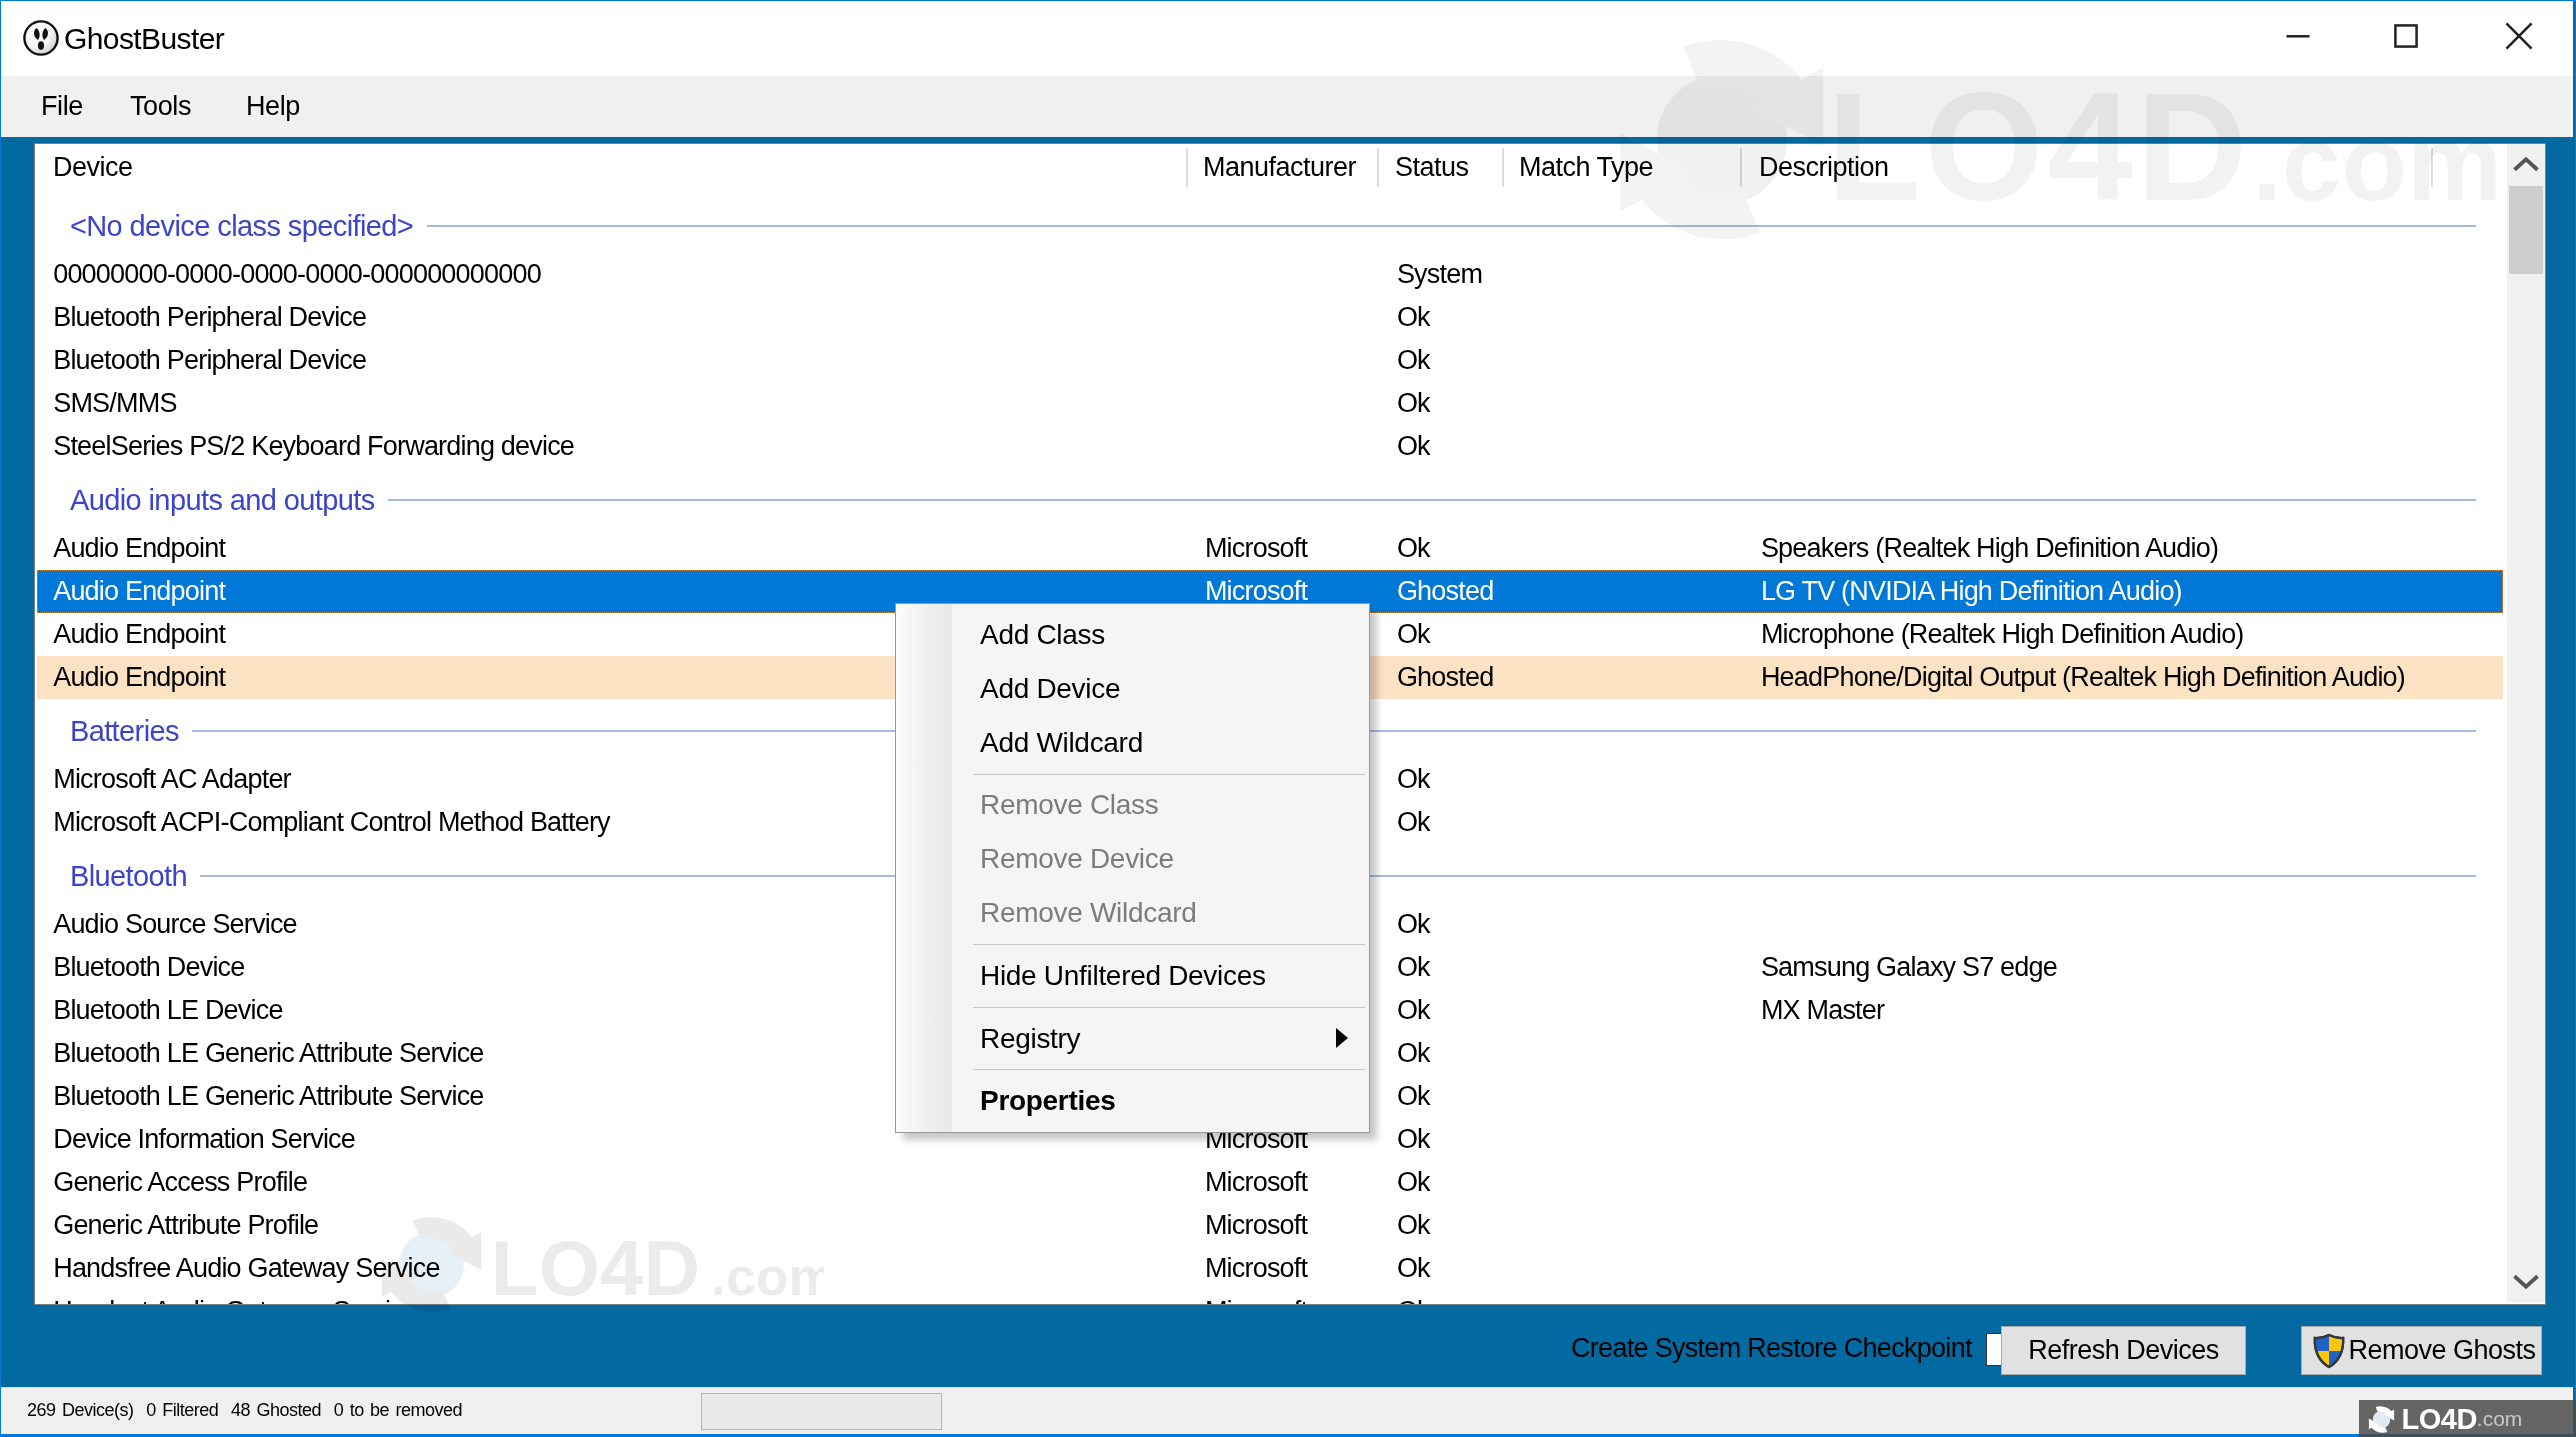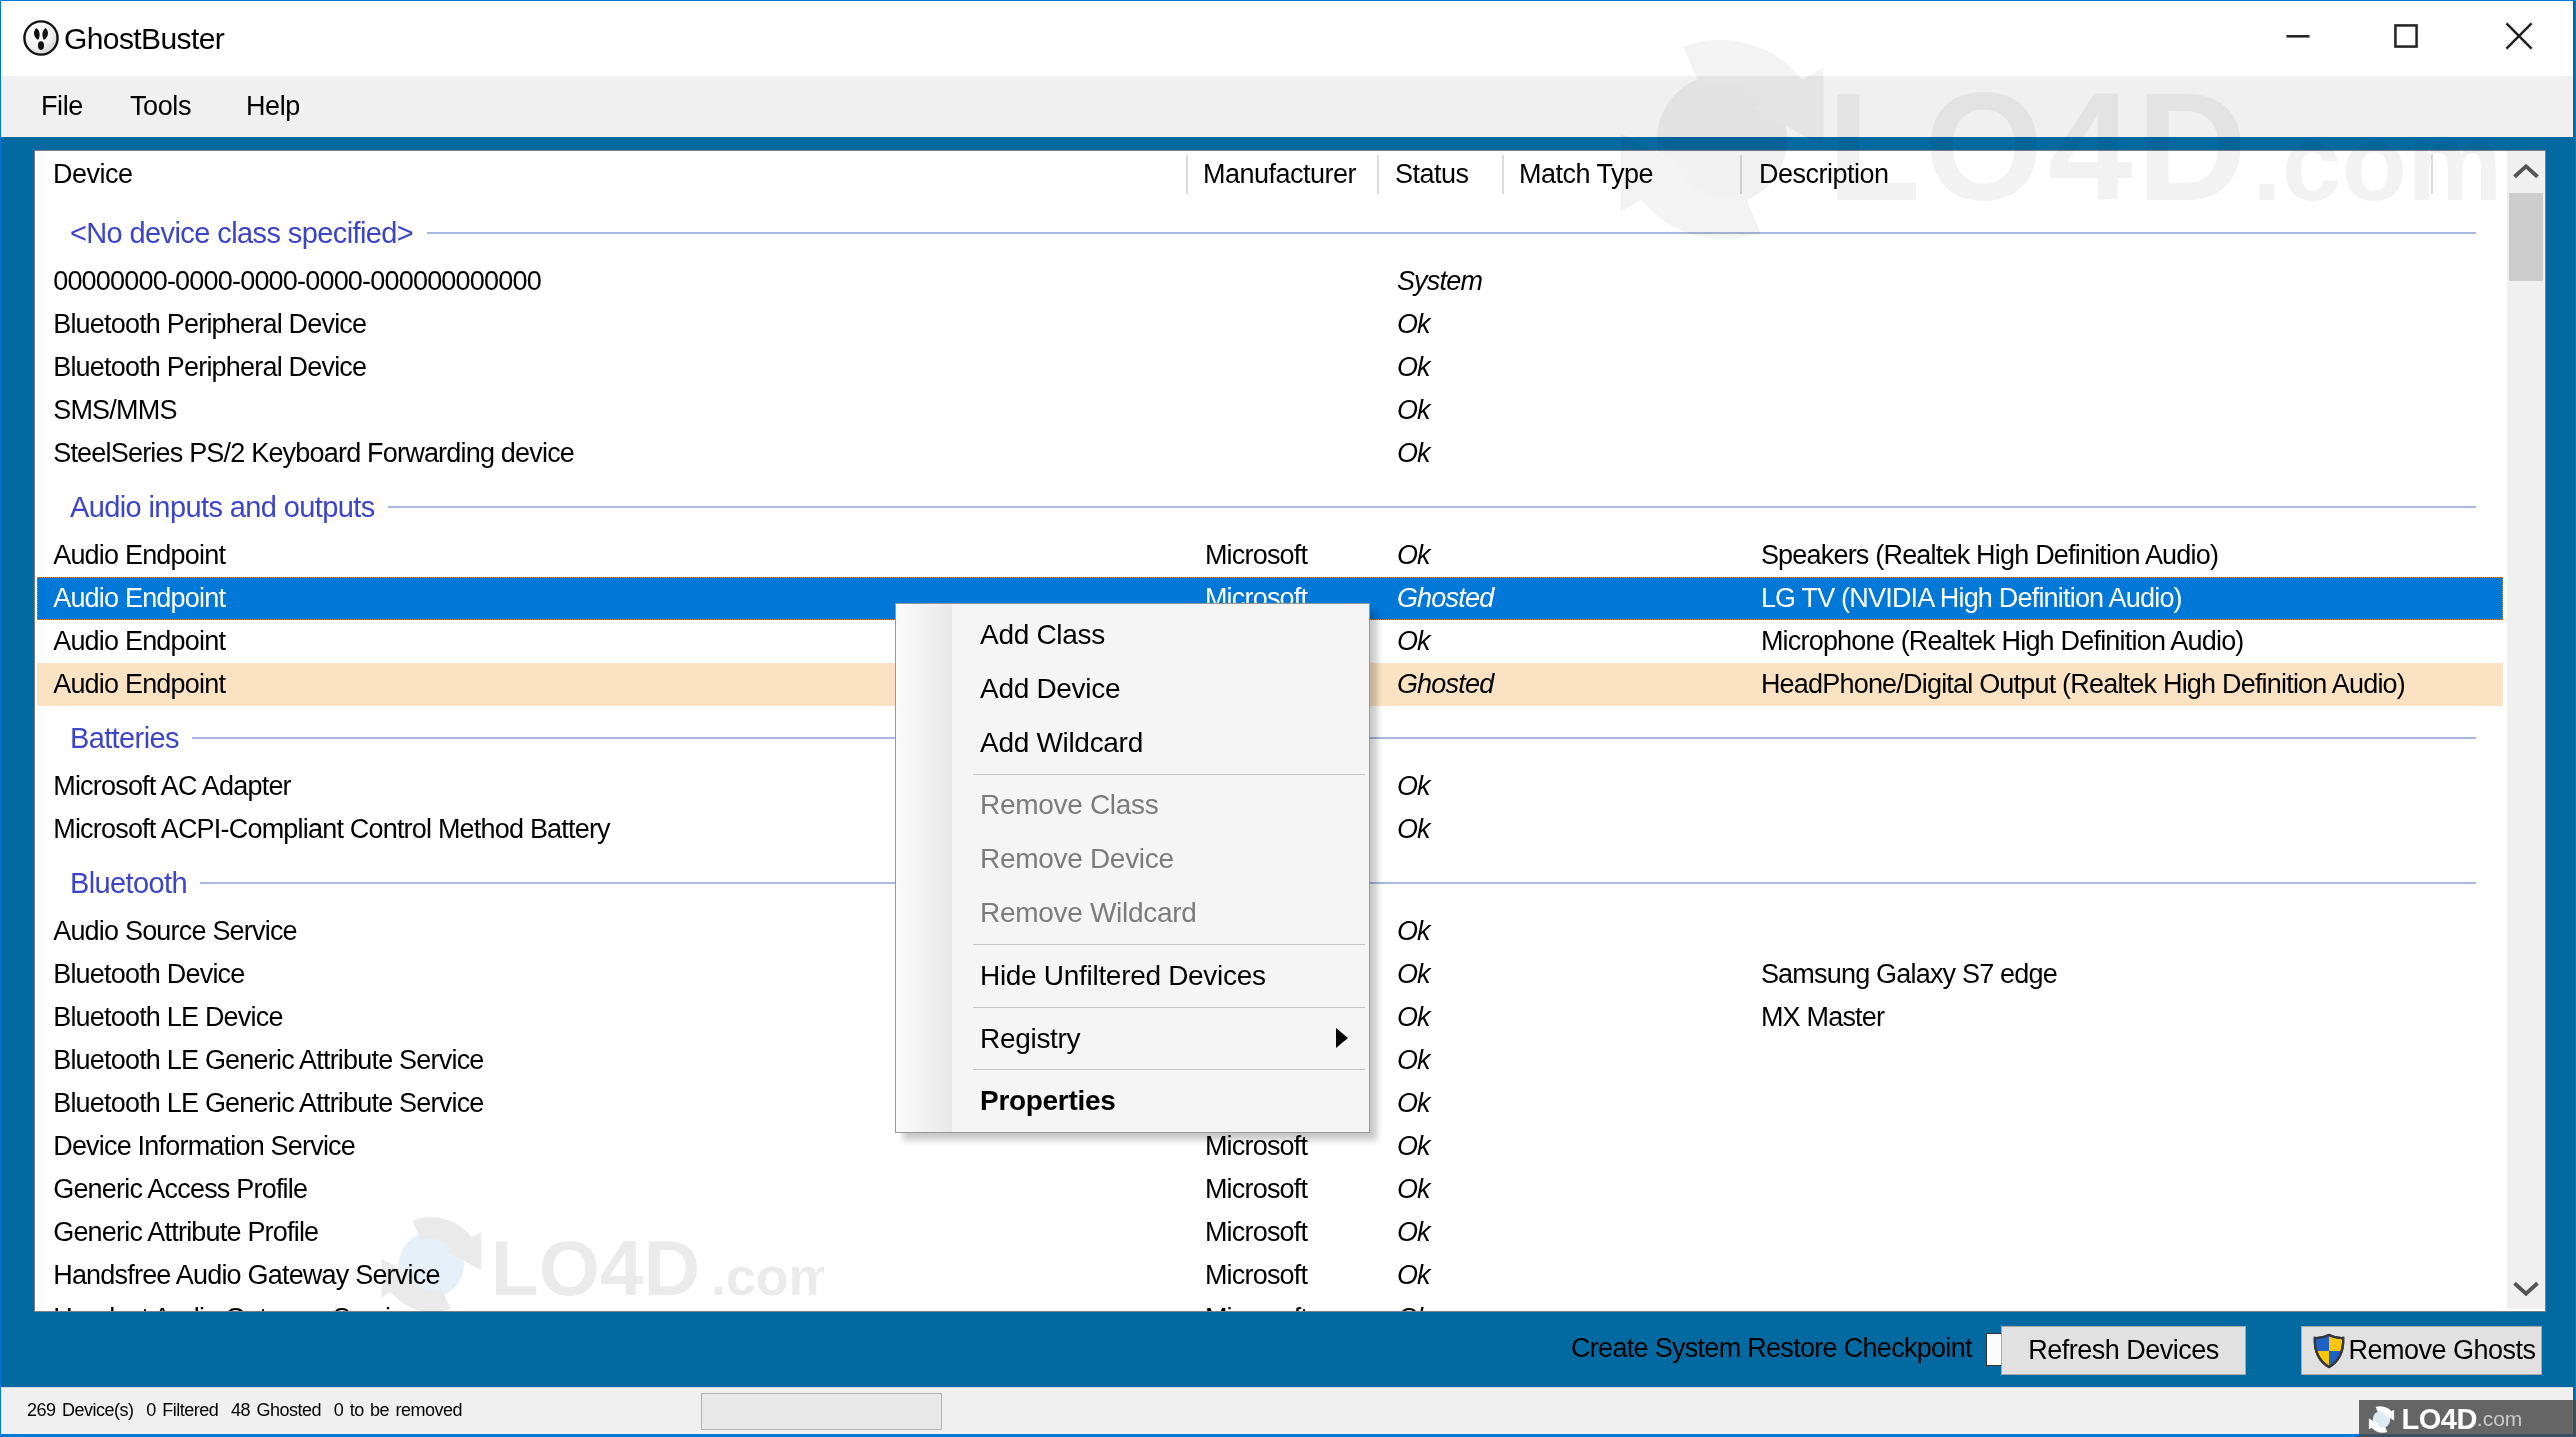--- a/index.html
+++ b/index.html
@@ -18,40 +18,40 @@
   #btn-min { left:2244px; } #btn-max { left:2352px; } #btn-close { left:2465px; }
 
   
   .menubar { position:absolute; left:0; top:75px; width:2572px; height:61px; background:#f0f0f0; }
   .menu-item { position:absolute; top:0; height:61px; line-height:61px; font-size:27px;
     letter-spacing:-0.4px; color:#000; }
   #menu-file { left:40px; } #menu-tools { left:129px; } #menu-help { left:245px; }
 
   
   .listview { position:absolute; left:33px; top:142px; width:2512px; height:1162px;
-    background:#ffffff; border:1.9px solid #7b7f88; overflow:hidden;margin-top:7px; }
+    background:#ffffff; border:1.9px solid #7b7f88; overflow:hidden; }
   .lv-inner { position:absolute; inset:0; }
   .lv-header { position:absolute; left:0; top:0; width:2470px; height:47px; background:#fff; }
   .hdr-cell { position:absolute; top:0; height:46px; line-height:46px; font-size:27px;
     letter-spacing:-0.5px; color:#000; white-space:nowrap; }
   .hdr-sep { position:absolute; top:3.8px; width:1.9px; height:39px; background:#dcdcdc; }
 
   .lv-rows { position:absolute; left:1.9px; top:50px; width:2466px; }
   .lv-row { position:relative; width:100%; height:43px; white-space:nowrap; }
   .lv-grouprow { position:relative; width:100%; height:59px; }
   .group-inner { position:absolute; left:0; bottom:5.7px; width:100%; height:42px;
     display:flex; align-items:center; }
   .group-label { margin-left:33px; font-size:29px; letter-spacing:-0.6px; color:#3c44c8;
     white-space:nowrap; }
   .group-line { flex:1 1 auto; height:1.9px; background:#a8b8de; margin-left:13.4px; margin-right:27px; }
   .cell { position:absolute; top:0; height:43px; line-height:43px; font-size:27px;
     letter-spacing:-0.8px; color:#000; white-space:nowrap; }
   .c-dev  { left:16.3px; }
   .c-man  { left:1168px; }
-  .c-stat { left:1360px;font-style:italic; }
+  .c-stat { left:1360px; }
   .c-desc { left:1724px; }
   .lv-row.selected { background:#0078d7; outline:1.9px dotted #d08a3d; outline-offset:-1.9px; }
   .lv-row.selected .cell { color:#fff; }
   .lv-row.marked { background:#fbe2c3; }
 
   
   .vscroll { position:absolute; right:0; top:0; width:38px; height:1158px; background:#f0f0f0; }
   .vs-btn { position:absolute; left:0; width:38px; height:40px; }
   .vs-btn svg { position:absolute; left:50%; top:50%; transform:translate(-50%,-50%); }
   #vs-up { top:0; } #vs-down { bottom:0; }

